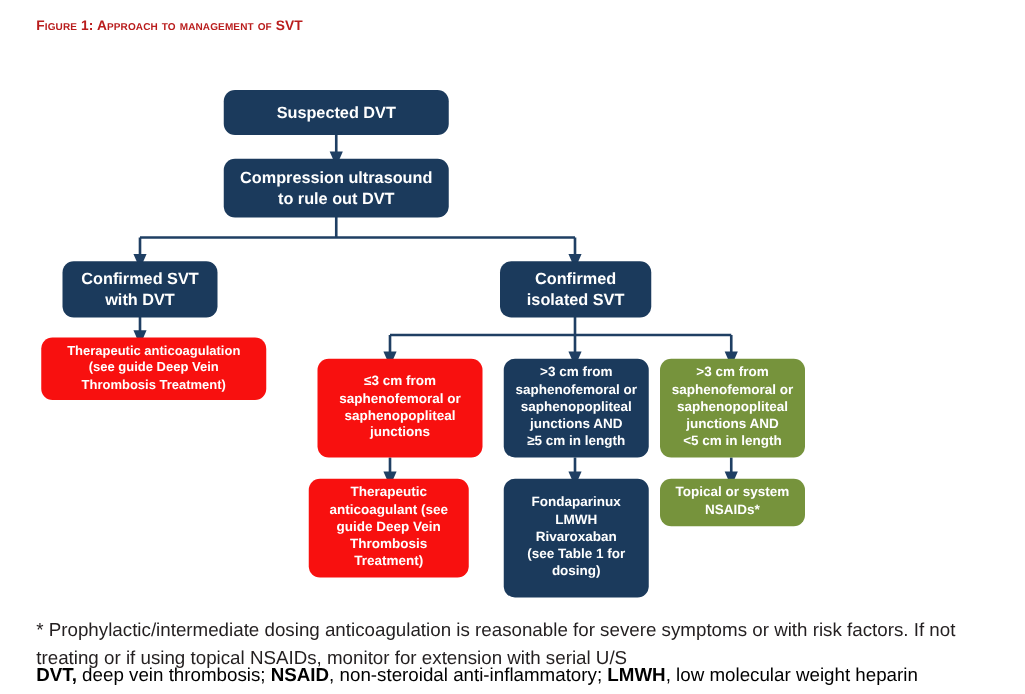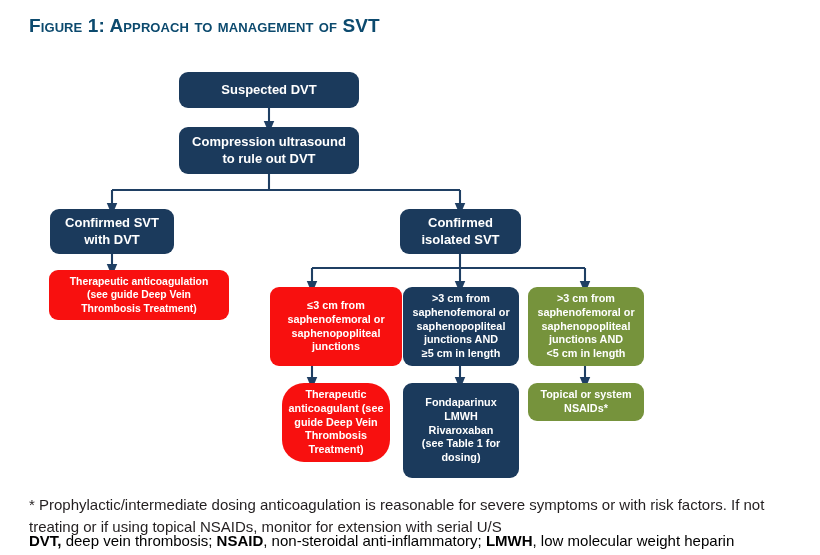--- a/index.html
+++ b/index.html
@@ -14,25 +14,25 @@
     font-family: "Liberation Sans", sans-serif;
     color: #231f20;
     overflow: hidden;
   }
 
   
   #figure-title {
     position: absolute;
     left: 29px;
     top: 15px;
-    font-size: 19px;
+    font-size: 11px;
     font-weight: bold;
     font-variant: small-caps;
     letter-spacing: 0.1px;
-    color: #0c4a6e;
+    color: #b91c1c;
     white-space: nowrap;
   }
 
   
   #flowchart {
     position: absolute;
     left: 0;
     top: 0;
     width: 820px;
     height: 555px;
@@ -56,21 +56,21 @@
     justify-content: center;
     text-align: center;
     color: #ffffff;
     line-height: 1.28;
     padding: 3px 5px;
     white-space: pre-line;
     z-index: 2;
     font-weight: bold;
   }
   .node.navy  { background: #1b3a5c; }
-  .node.red   { background: #f8100f; margin-left: 16px; }
+  .node.red   { background: #f8100f; }
   .node.green { background: #76933c; }
 
   .fs-13 { font-size: 13px; }
   .fs-11 { font-size: 10.8px; }
   .fs-105 { font-size: 10.4px; }
 
   
   #footnote-rule {
     position: absolute;
     left: 29px;
@@ -161,21 +161,21 @@
 saphenopopliteal
 junctions AND
 ≥5 cm in length</div>
 
   <div class="node green fs-11" style="left:528px; top:287px; width:116px; height:79px;">&gt;3 cm from
 saphenofemoral or
 saphenopopliteal
 junctions AND
 &lt;5 cm in length</div>
 
-  <div class="node red fs-11" style="left:266px; top:383px; width:108px; height:79px;border-radius:22px;">Therapeutic
+  <div class="node red fs-11" style="left:247px; top:383px; width:128px; height:79px;">Therapeutic
 anticoagulant (see
 guide Deep Vein
 Thrombosis
 Treatment)</div>
 
   <div class="node navy fs-11" style="left:403px; top:383px; width:116px; height:95px;">Fondaparinux
 LMWH
 Rivaroxaban
 (see Table 1 for
 dosing)</div>

